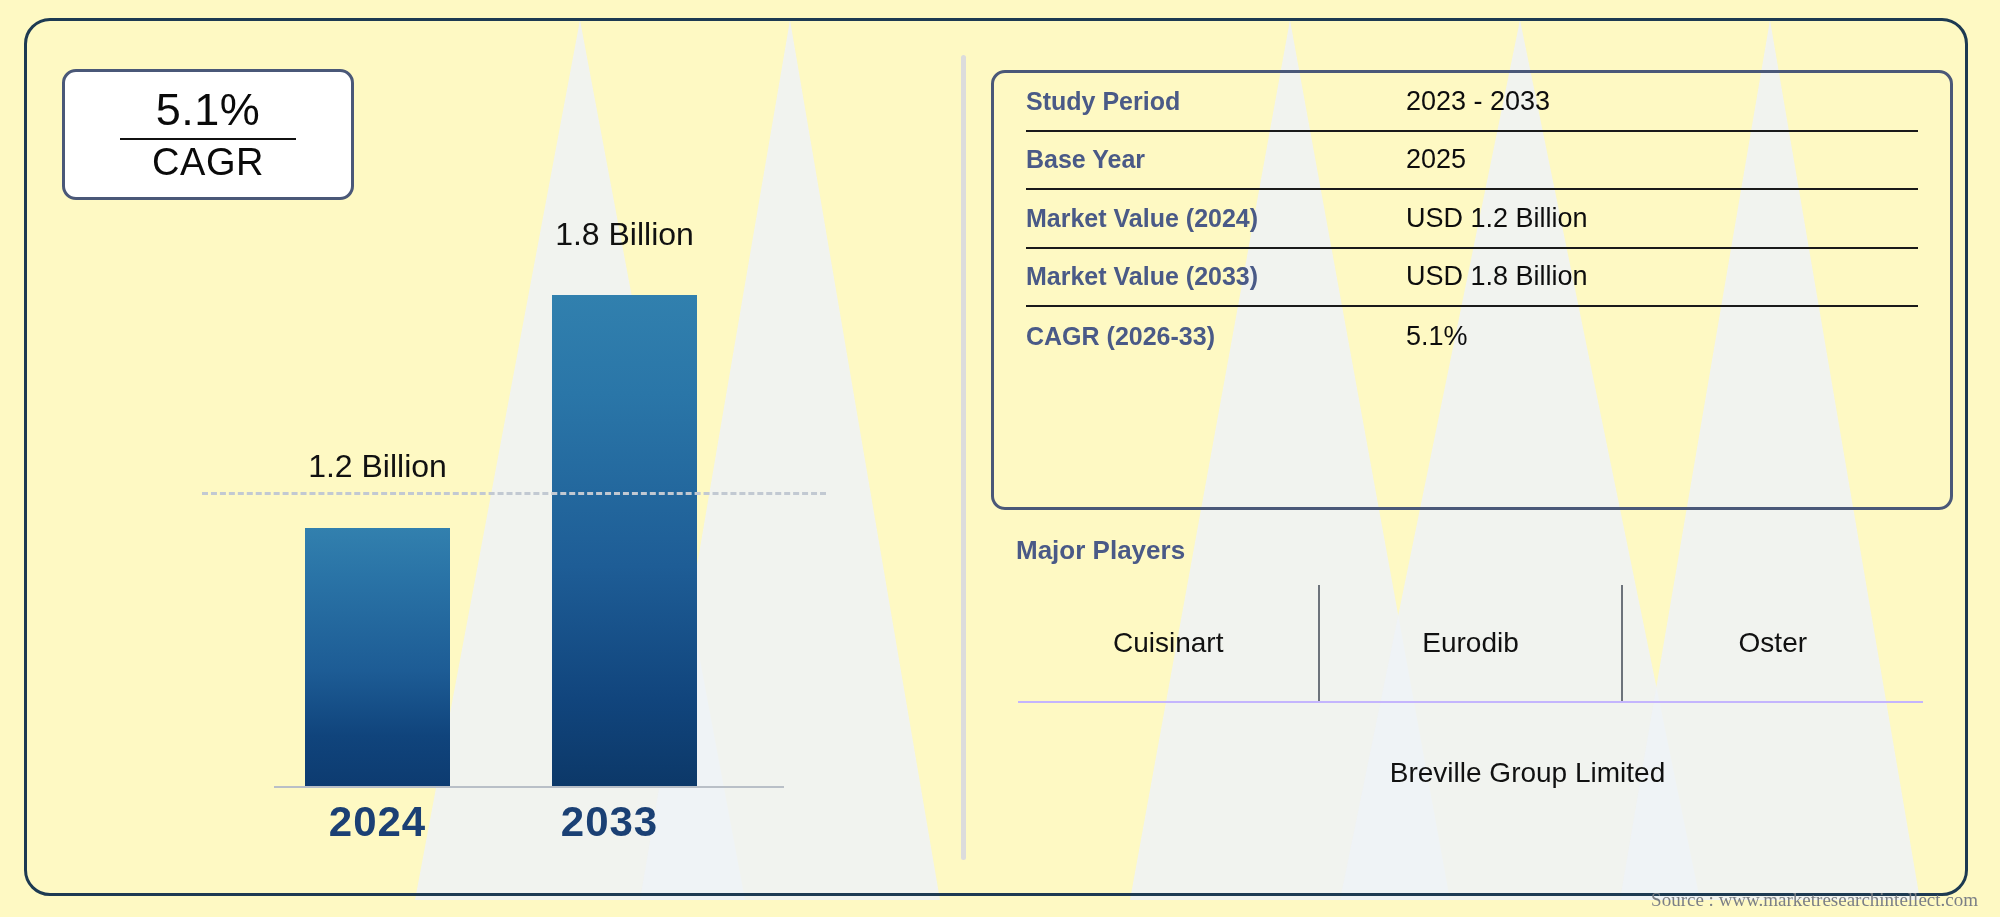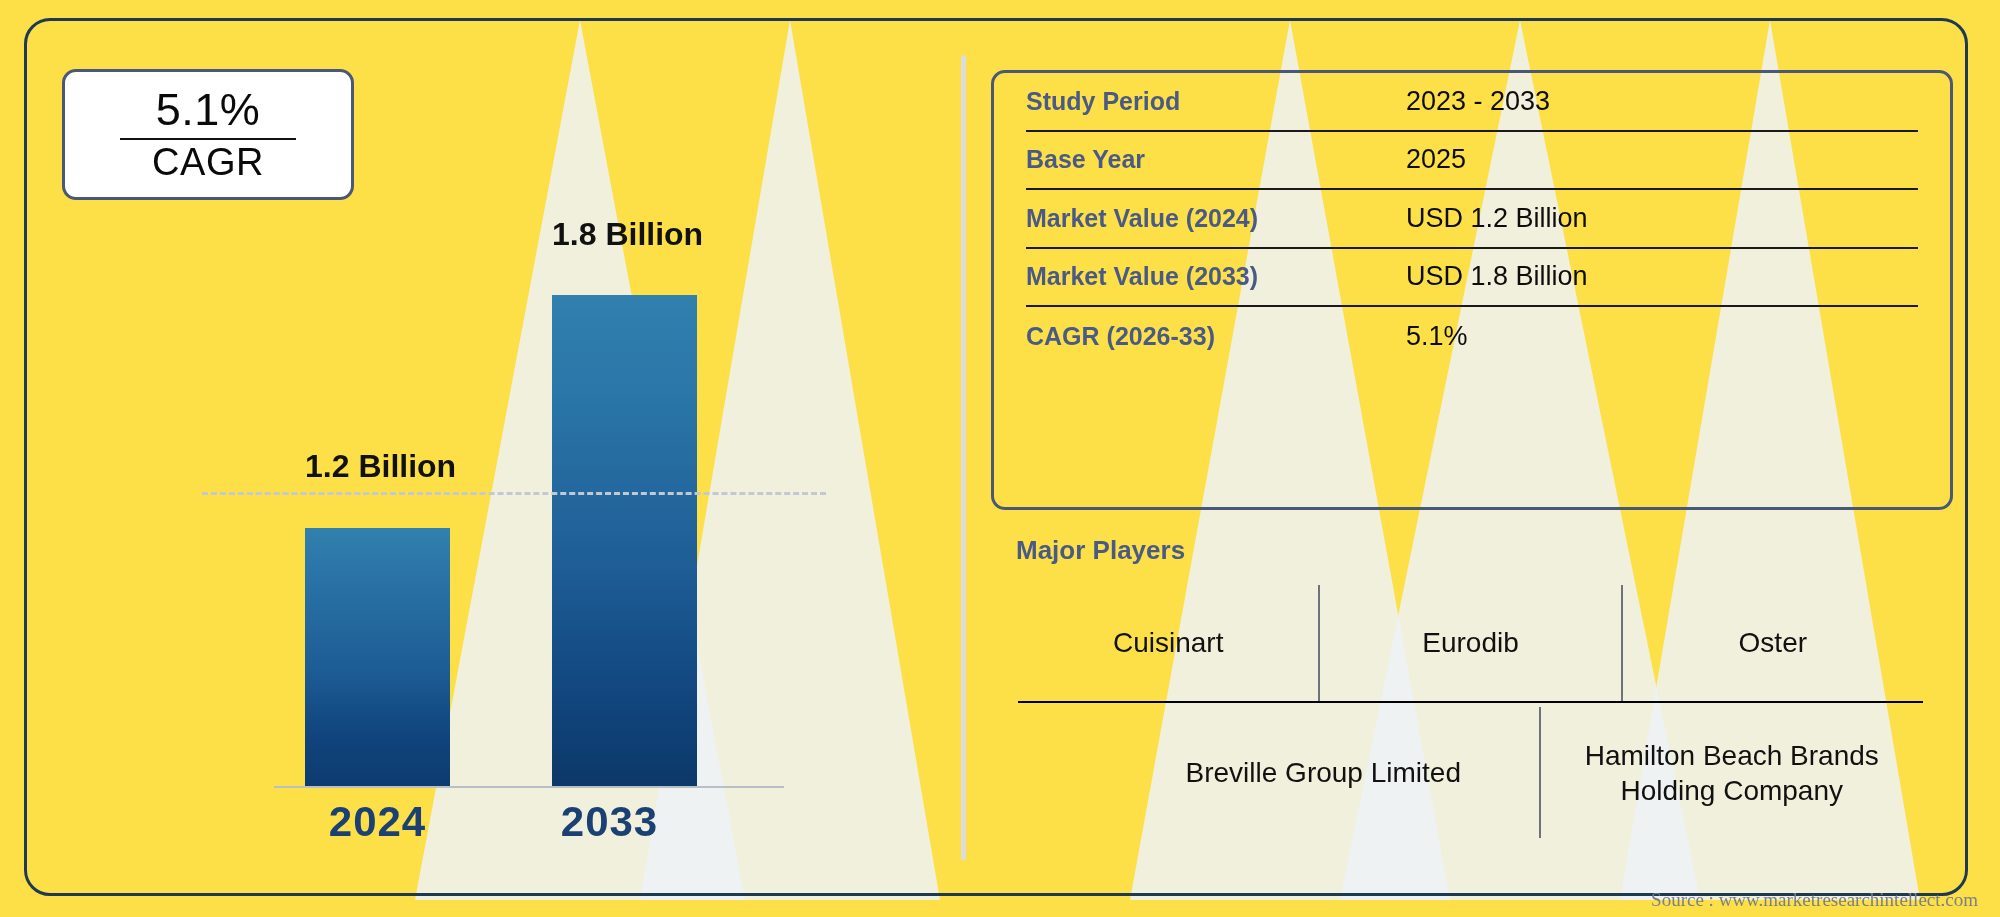--- a/index.html
+++ b/index.html
@@ -2,21 +2,21 @@
 <html><head>
 <meta charset="utf-8">
 <style>
   * { margin:0; padding:0; box-sizing:border-box; }
   html,body{
     width:2000px; height:917px;
     background:#ffffff;
     font-family:"Liberation Sans", sans-serif;
     overflow:hidden;
   }
-  #root{ position:relative; width:2000px; height:917px; background:#fde047; }
+  #root{ position:relative; width:2000px; height:917px; background:#fef9c3; }
 
   
   .watermark{ position:absolute; inset:0; overflow:hidden; pointer-events:none; z-index:0; }
   .wm-tri{ position:absolute; background:#eef2f7; opacity:.85; }
   .wm-a{ left:415px; top:20px; width:330px; height:880px;
          clip-path:polygon(50% 0%, 100% 100%, 0% 100%); }
   .wm-b{ left:640px; top:20px; width:300px; height:880px;
          clip-path:polygon(50% 0%, 100% 100%, 0% 100%); }
   .wm-c{ left:1130px; top:20px; width:320px; height:880px;
          clip-path:polygon(50% 0%, 100% 100%, 0% 100%); }
@@ -53,21 +53,20 @@
 
   .bar{ position:absolute; bottom:108px; }
   .bar-2024{ left:281px; width:145px; height:260px;
     background:linear-gradient(180deg,#3280ae 0%,#2a74a7 18%,#1d5c95 55%,#10447c 80%,#0d3b70 100%); }
   .bar-2033{ left:528px; width:145px; height:493px;
     background:linear-gradient(180deg,#3180ae 0%,#2a76a8 20%,#1e5d96 55%,#11457d 82%,#0c3868 100%); }
 
   .bar-value{
     position:absolute; font-size:32px; color:#111; white-space:nowrap;
     text-align:center;
-    font-weight:bold;
   }
   .val-2024{ left:281px; width:145px; top:430px; }
   .val-2033{ left:528px; width:145px; top:198px; }
 
   .dash-line{
     position:absolute; left:178px; top:474px; width:624px; height:0;
     border-top:3px dashed #c2c9d2;
   }
   .axis-line{
     position:absolute; left:250px; top:768px; width:510px; height:2px;
@@ -111,21 +110,21 @@
   .info-val{ font-size:27px; color:#0d0d0d; }
 
   .players-title{
     position:absolute; left:28px; top:517px;
     font-size:26px; font-weight:bold; color:#4a5a87;
   }
 
   .players-grid{ position:absolute; left:30px; top:567px; width:905px; }
   .players-row-1{
     display:flex; height:118px;
-    border-bottom:2px solid #000000;
+    border-bottom:2px solid #c4b5fd;
   }
   .p-cell{
     flex:1; display:flex; align-items:center; justify-content:center;
     font-size:28px; color:#111; text-align:center; padding:0 10px;
   }
   .p-cell + .p-cell{ border-left:2px solid #6d737b; }
 
   .players-row-2{ display:flex; height:135px; padding-top:4px;gap:24px; }
   .p-cell2{
     flex:1; display:flex; align-items:center; justify-content:center;
@@ -212,20 +211,19 @@
 
     <div class="players-grid">
       <div class="players-row-1">
         <div class="p-cell">Cuisinart</div>
         <div class="p-cell">Eurodib</div>
         <div class="p-cell">Oster</div>
       </div>
       <div class="players-row-2">
         <div class="p-spacer"></div>
         <div class="p-cell2">Breville Group Limited</div>
-        <div class="p-cell2">Hamilton Beach Brands Holding Company</div>
       </div>
     </div>
   </div>
 
   <div class="source">Source : www.marketresearchintellect.com</div>
 
 </div>
 
 </body></html>

